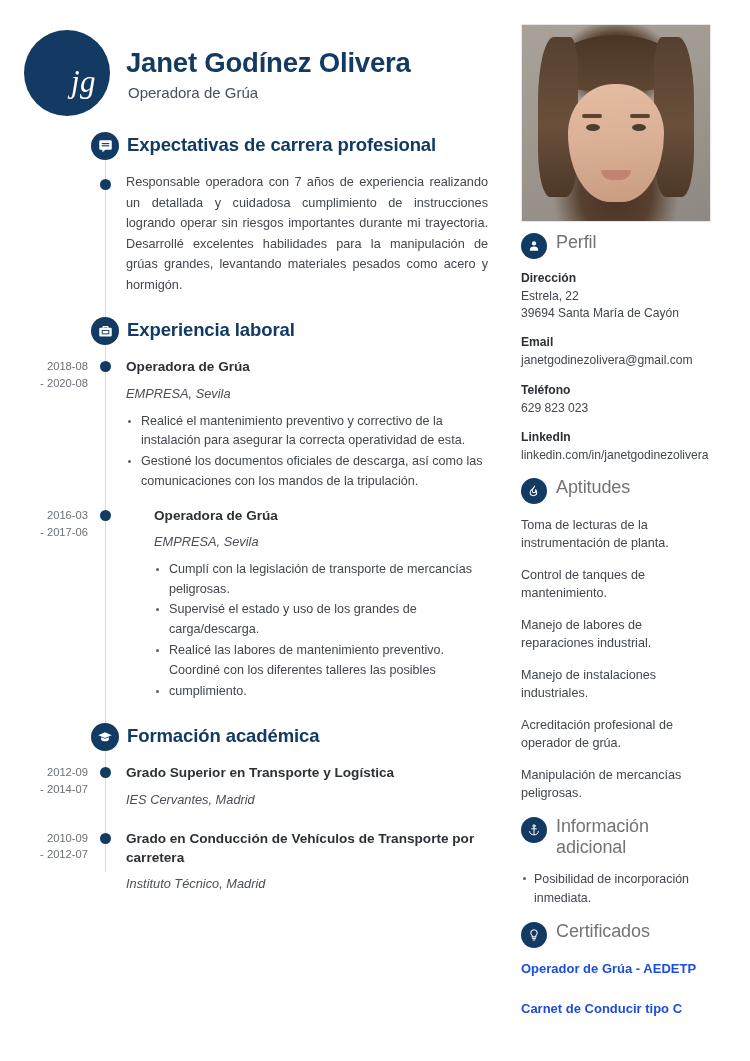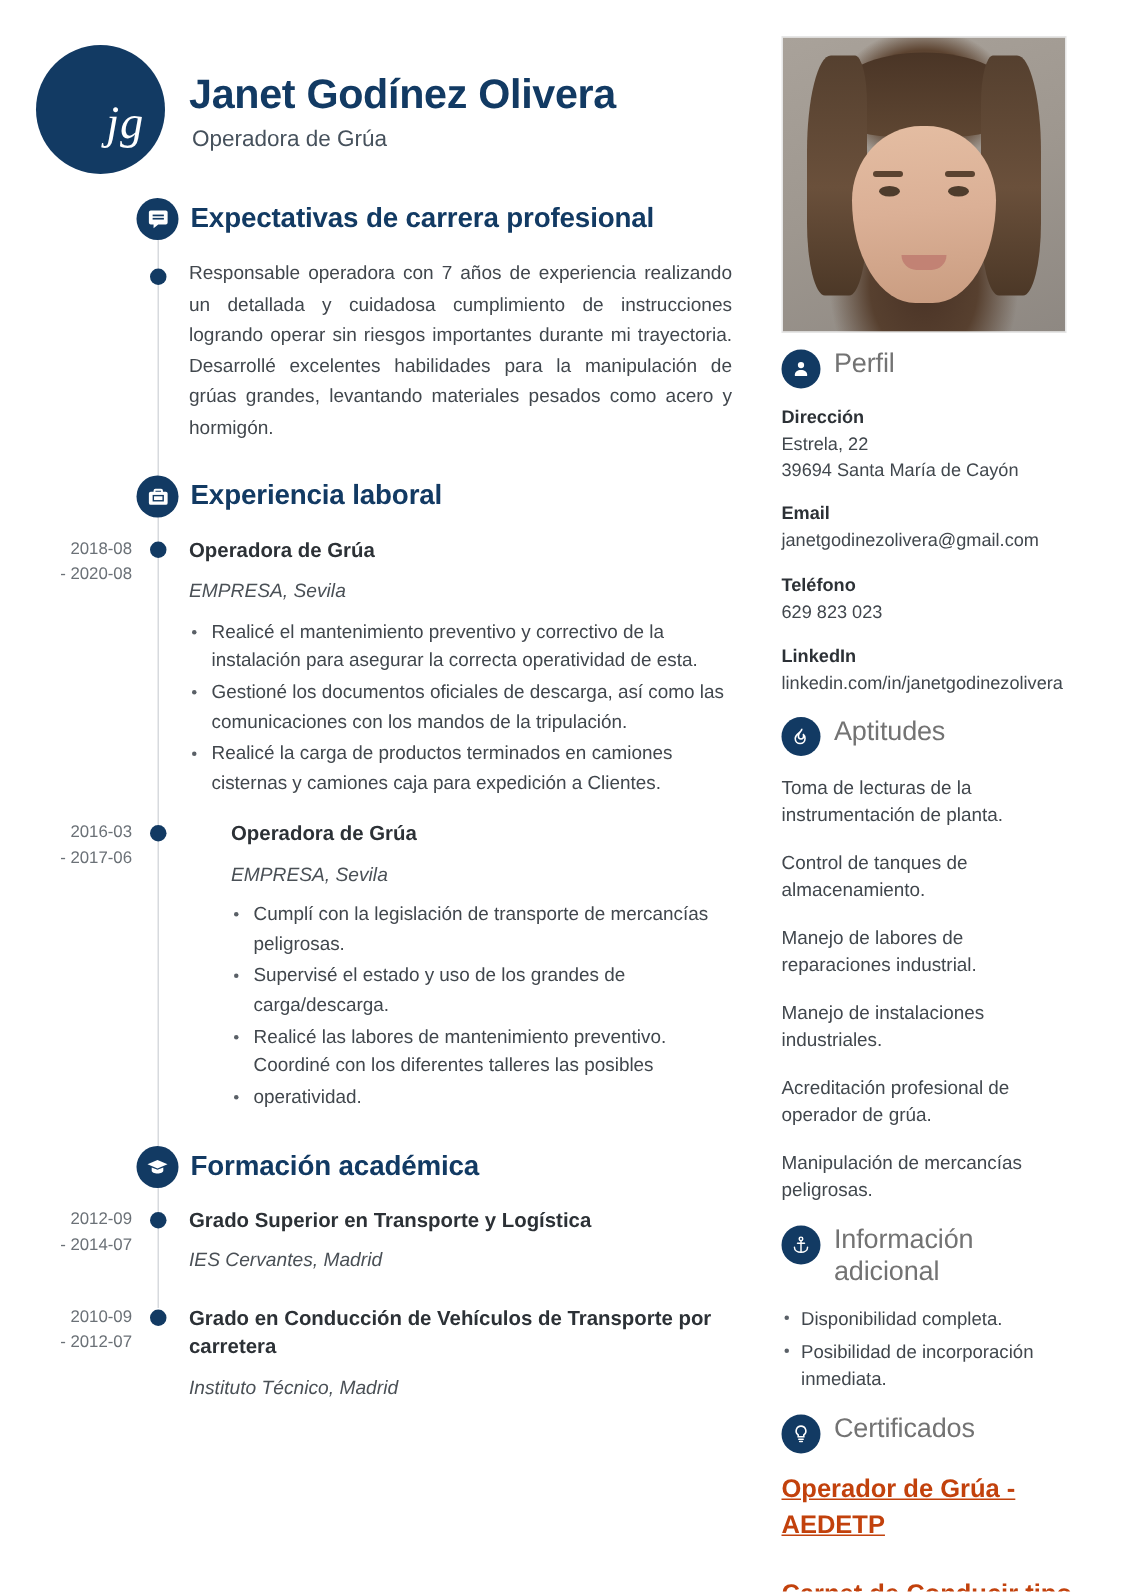--- a/index.html
+++ b/index.html
@@ -354,26 +354,25 @@
     position: absolute;
     left: 2px;
     top: 7px;
     width: 3px;
     height: 3px;
     background: #5a6067;
     border-radius: 50%;
   }
 
   .cert-item {
-    font-size: 17px;
+    font-size: 13px;
     font-weight: bold;
-    color: #c2410c;
+    color: #1d4ed8;
     margin-bottom: 22px;
     line-height: 1.4;
-    text-decoration: underline;
   }
   .sb-sp-2 { margin-top: 10px; }
   .sb-sp-3 { margin-top: 6px; }
   .sb-sp-4 { margin-top: 14px; }
 </style>
 </head>
 <body>
 
 <div class="page">
 
@@ -421,39 +420,38 @@
           <div>2018-08</div>
           <div>- 2020-08</div>
         </div>
         <span class="entry-dot"></span>
         <div class="entry-body">
           <div class="entry-role">Operadora de Grúa</div>
           <div class="entry-org">EMPRESA, Sevila</div>
           <ul class="entry-bullets">
             <li>Realicé el mantenimiento preventivo y correctivo de la instalación para asegurar la correcta operatividad de esta.</li>
             <li>Gestioné los documentos oficiales de descarga, así como las comunicaciones con los mandos de la tripulación.</li>
-            <li>Realicé la carga de productos terminados en camiones cisternas y camiones caja para expedición a Clientes.</li>
           </ul>
         </div>
       </div>
 
       <div class="entry gap-exp">
         <div class="entry-dates">
           <div>2016-03</div>
           <div>- 2017-06</div>
         </div>
         <span class="entry-dot"></span>
         <div class="entry-body">
           <div class="entry-role">Operadora de Grúa</div>
           <div class="entry-org">EMPRESA, Sevila</div>
           <ul class="entry-bullets">
             <li>Cumplí con la legislación de transporte de mercancías peligrosas.</li>
             <li>Supervisé el estado y uso de los grandes de carga/descarga.</li>
             <li>Realicé las labores de mantenimiento preventivo. Coordiné con los diferentes talleres las posibles</li>
-            <li>operatividad.</li>
+            <li>cumplimiento.</li>
           </ul>
         </div>
       </div>
     </div>
 
     <div class="section sec-gap">
       <div class="sec-head">
         <span class="sec-icon">
           <svg width="16" height="16" viewBox="0 0 24 24" fill="#ffffff">
             <path d="M12 5 2 9.2l10 4.2 10-4.2L12 5z"></path>
@@ -542,41 +540,40 @@
     <div class="side-sec sb-sp-2">
       <div class="side-head">
         <span class="side-icon">
           <svg width="14" height="14" viewBox="0 0 24 24" fill="none" stroke="#ffffff" stroke-width="1.8">
             <path d="M13 3c0 3-4 4.5-4 8.5 0 2 1.2 3.4 3 3.4s3-1.4 3-3.4c0-1.3-.6-2.2-.6-2.2s2.2 1.9 2.2 5c0 3.3-2.5 5.7-5.6 5.7S5.4 17.6 5.4 14.3C5.4 8.6 13 8 13 3z"></path>
           </svg>
         </span>
         <span class="side-title">Aptitudes</span>
       </div>
       <div class="skill-item">Toma de lecturas de la instrumentación de planta.</div>
-      <div class="skill-item">Control de tanques de almacenamiento.</div>
+      <div class="skill-item">Control de tanques de mantenimiento.</div>
       <div class="skill-item">Manejo de labores de reparaciones industrial.</div>
       <div class="skill-item">Manejo de instalaciones industriales.</div>
       <div class="skill-item">Acreditación profesional de operador de grúa.</div>
       <div class="skill-item">Manipulación de mercancías peligrosas.</div>
     </div>
 
     <div class="side-sec sb-sp-3">
       <div class="side-head">
         <span class="side-icon">
           <svg width="14" height="14" viewBox="0 0 24 24" fill="none" stroke="#ffffff" stroke-width="1.7" stroke-linecap="round">
             <circle cx="12" cy="5" r="2"></circle>
             <line x1="12" y1="7" x2="12" y2="20"></line>
             <line x1="8" y1="10" x2="16" y2="10"></line>
             <path d="M4.5 14.5c0 3.6 3.4 5.8 7.5 5.8s7.5-2.2 7.5-5.8"></path>
           </svg>
         </span>
         <span class="side-title">Información adicional</span>
       </div>
       <ul class="side-bullets">
-        <li>Disponibilidad completa.</li>
         <li>Posibilidad de incorporación inmediata.</li>
       </ul>
     </div>
 
     <div class="side-sec sb-sp-4">
       <div class="side-head">
         <span class="side-icon">
           <svg width="14" height="14" viewBox="0 0 24 24" fill="none" stroke="#ffffff" stroke-width="1.8" stroke-linecap="round">
             <path d="M12 3a5.5 5.5 0 0 0-3.2 10v2.2h6.4V13A5.5 5.5 0 0 0 12 3z"></path>
             <line x1="9.5" y1="18" x2="14.5" y2="18"></line>

